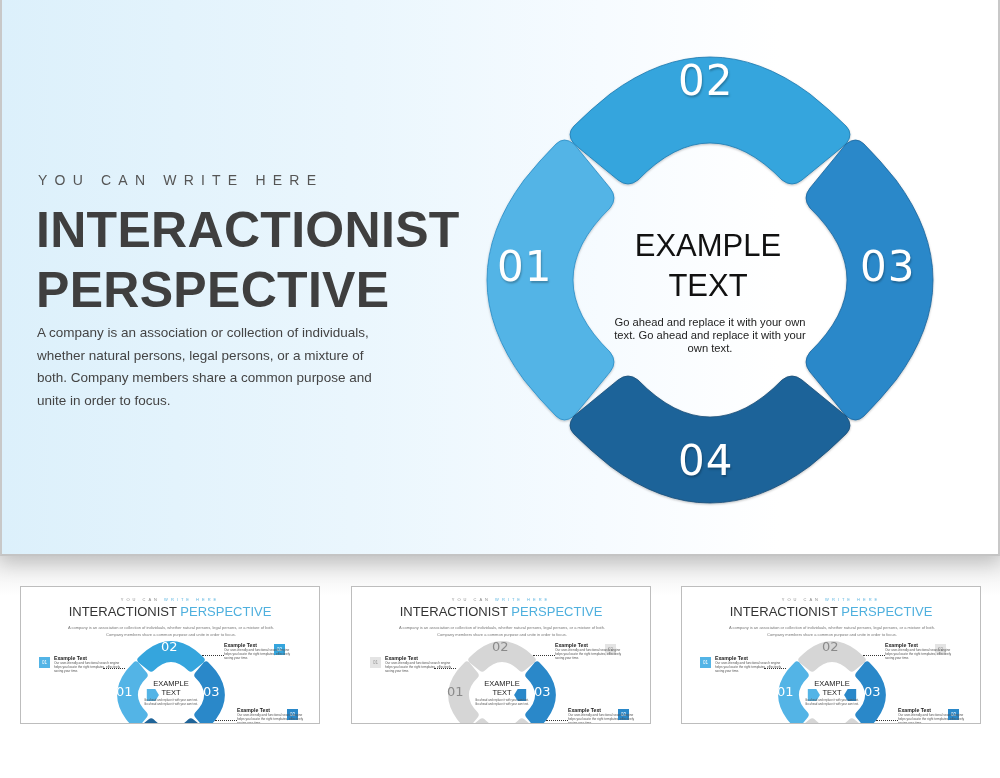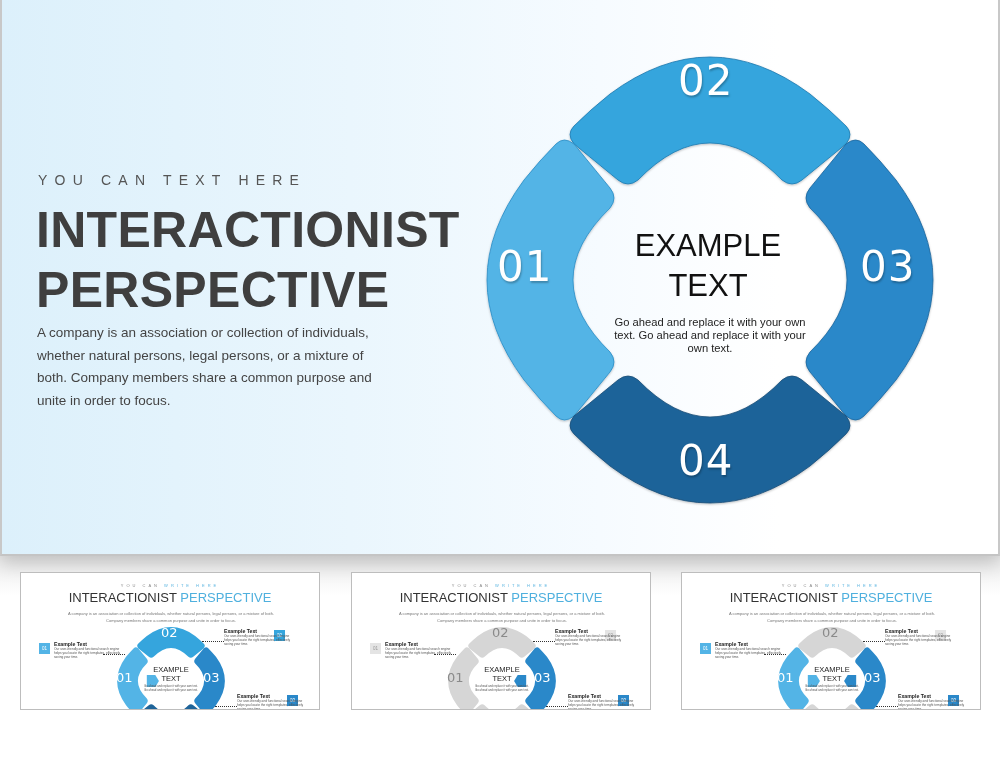--- a/index.html
+++ b/index.html
@@ -19,21 +19,21 @@
   .kicker { position: absolute; left: 36px; top: 172px; font-size: 14px; letter-spacing: 7.2px; color: #555555; }
   .title { position: absolute; left: 34px; top: 200px; font-size: 50px; font-weight: bold; color: #3f3f3f; line-height: 60px; letter-spacing: 0.3px; }
   .desc { position: absolute; left: 35px; top: 322px; width: 360px; font-size: 13.5px; color: #444444; line-height: 22.5px; }
   .diagram { position: absolute; left: 470px; top: 40px; width: 480px; height: 480px; }
   .diagram svg { width: 480px; height: 480px; display: block; }
   .center-title { position: absolute; left: 600px; top: 226px; width: 216px; text-align: center; font-size: 31px; line-height: 40px; color: #111111; }
   .center-desc { position: absolute; left: 610px; top: 316px; width: 200px; text-align: center; font-size: 11.2px; line-height: 13px; color: #222222; }
   .num { position: absolute; font-size: 42px; color: #ffffff; font-family: "DejaVu Sans", sans-serif; text-shadow: 1px 2px 2px rgba(0,0,0,0.25); letter-spacing: 1px; }
 
   
-  .thumb { position: absolute; top: 572px; width: 300px; height: 138px; background: #ffffff; border: 1px solid #bdbdbd; overflow: hidden; }
+  .thumb { position: absolute; top: 586px; width: 300px; height: 138px; background: #ffffff; border: 1px solid #bdbdbd; overflow: hidden; }
   .t-kicker { position: absolute; top: 10px; left: 0; width: 100%; text-align: center; font-size: 4px; letter-spacing: 3px; color: #888; }
   .t-kicker span.hl { color: #5ab4e0; }
   .t-title { position: absolute; top: 17px; left: 0; width: 100%; text-align: center; font-size: 13px; color: #333; }
   .t-title .hl { color: #4fb0de; }
   .t-desc { position: absolute; top: 37px; left: 40px; width: 220px; text-align: center; font-size: 4px; line-height: 7px; color: #777; }
   .t-svg { position: absolute; left: 92px; top: 50px; width: 116px; height: 116px; }
   .t-center { position: absolute; left: 118px; top: 92px; width: 64px; text-align: center; font-size: 7.5px; line-height: 9px; color: #222; }
   .t-center-desc { position: absolute; left: 122px; top: 112px; width: 56px; text-align: center; font-size: 2.8px; line-height: 3.6px; color: #555; }
   .t-num { position: absolute; font-size: 13px; font-family: "DejaVu Sans", sans-serif; color: #fff; }
   .t-num.grey { color: #8a8a8a; }
@@ -42,21 +42,21 @@
   .t-item .txt { font-size: 3.2px; line-height: 4.2px; color: #555; }
   .t-badge { position: absolute; width: 11px; height: 11px; font-size: 4.5px; color: #fff; text-align: center; line-height: 11px; }
   .t-line { position: absolute; height: 1px; border-top: 1px dotted #333; width: 22px; }
 </style>
 </head>
 <body>
 
 <div class="stage">
 
   <div class="hero">
-    <div class="kicker">YOU CAN TEXT HERE</div>
+    <div class="kicker">YOU CAN WRITE HERE</div>
     <div class="title">
       <div>INTERACTIONIST</div>
       <div>PERSPECTIVE</div>
     </div>
     <div class="desc">A company is an association or collection of individuals, whether natural persons, legal persons, or a mixture of both. Company members share a common purpose and unite in order to focus.</div>
   </div>
 
   <div class="diagram">
     <svg viewBox="0 0 480 480">
       <defs>

